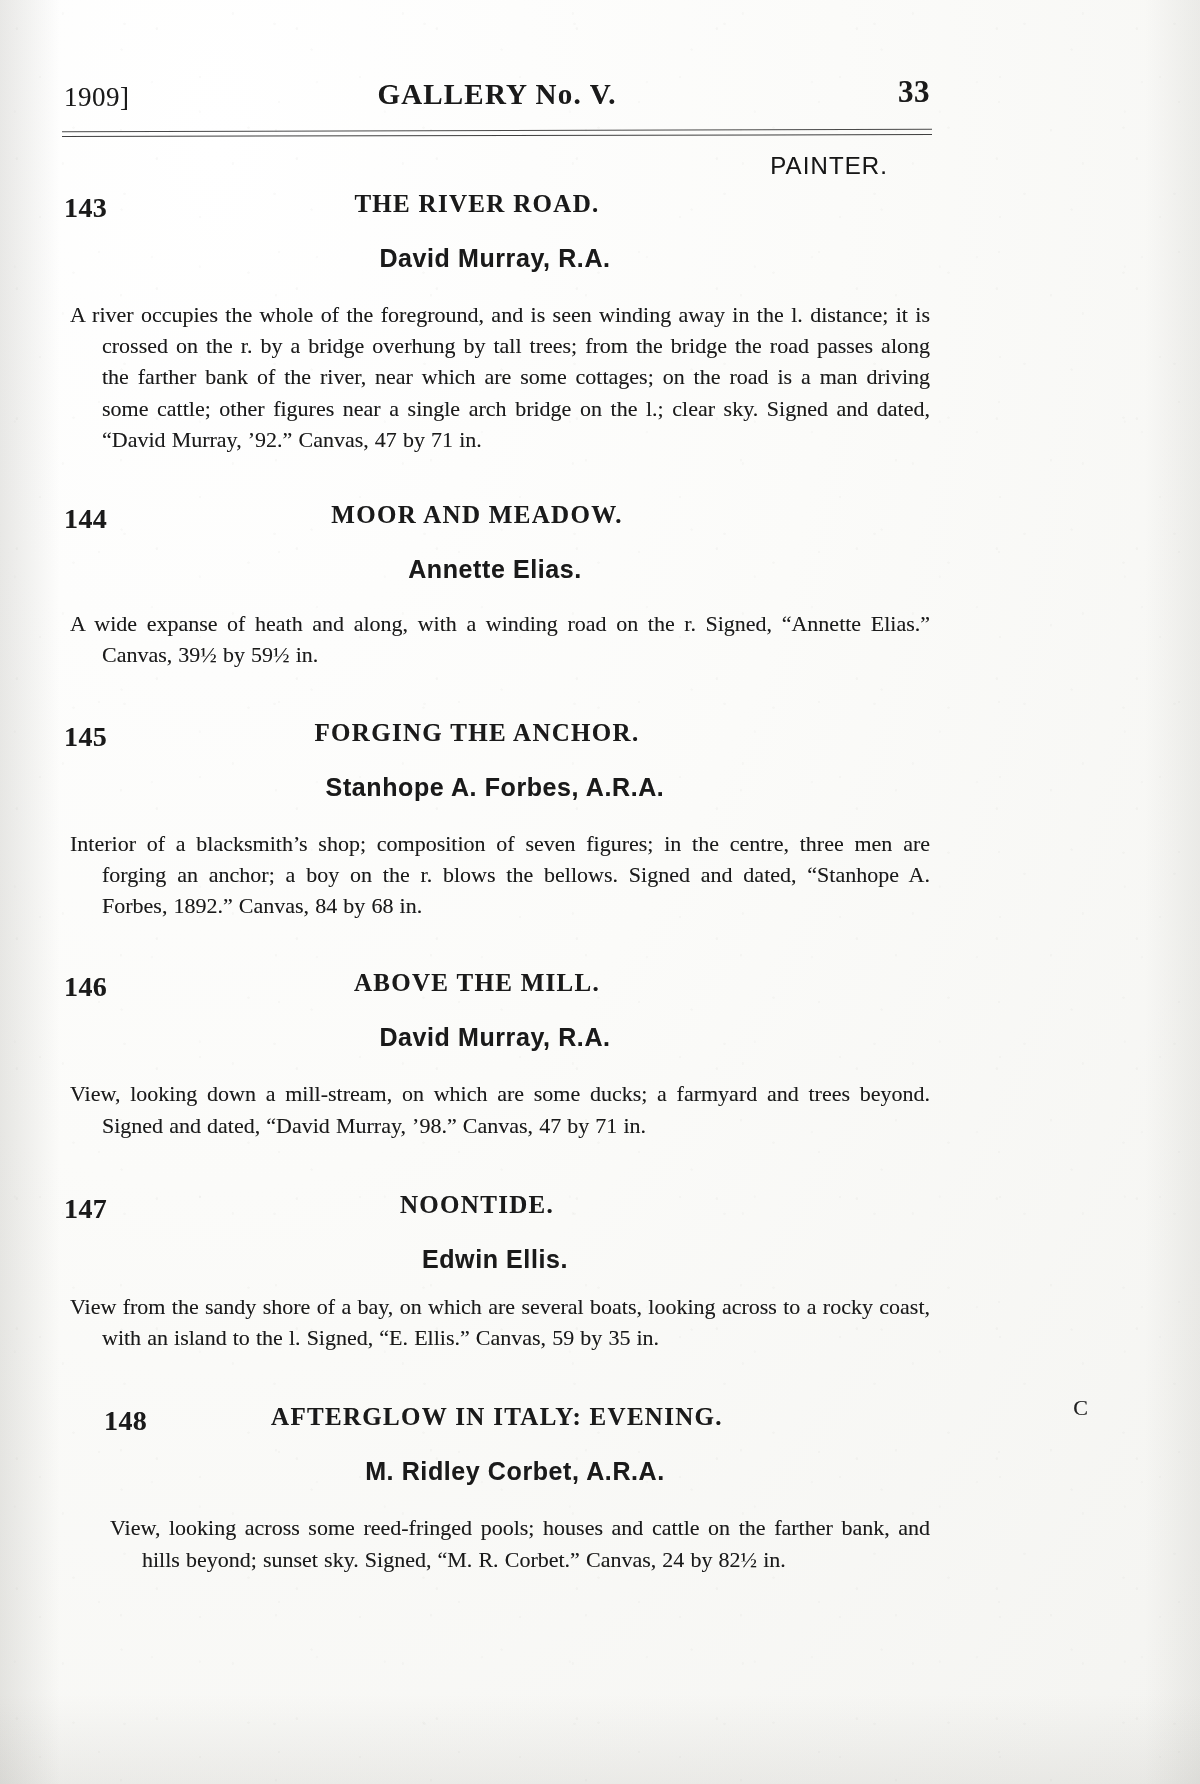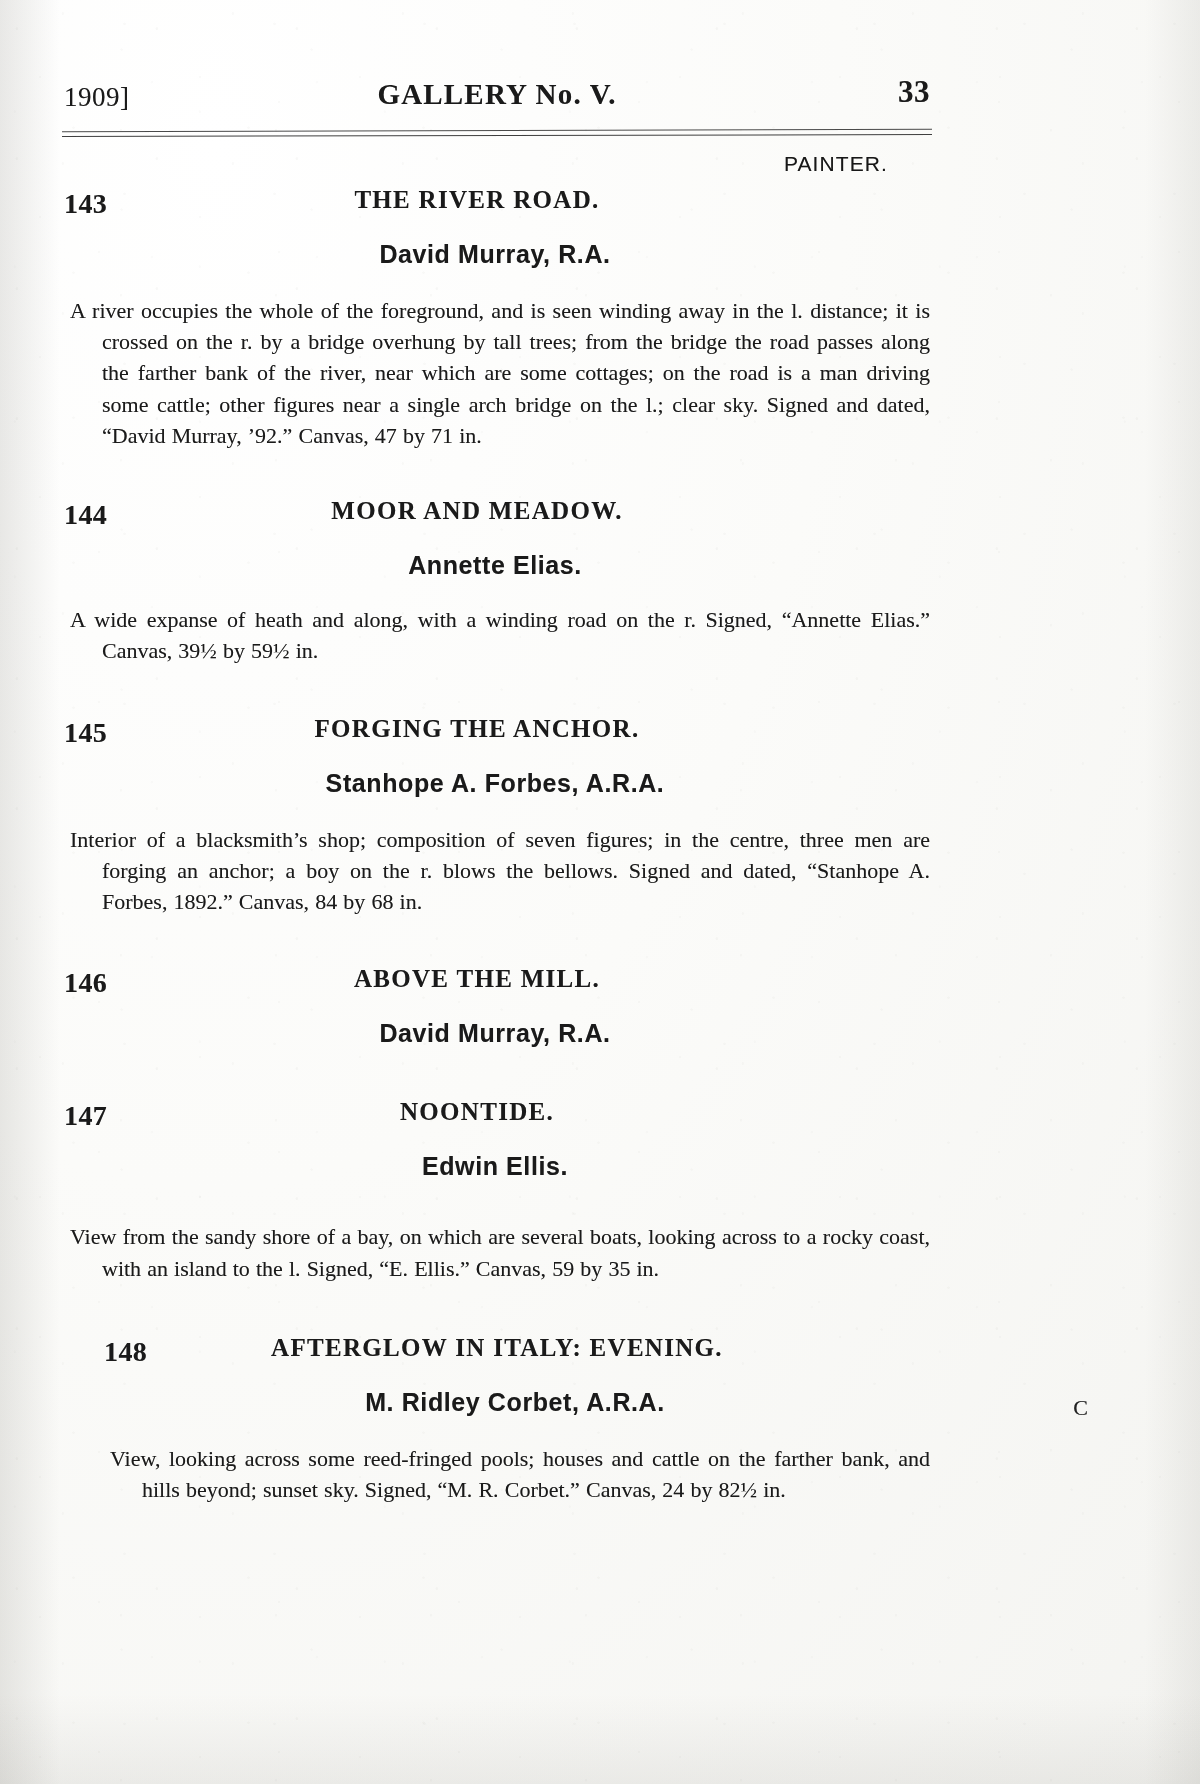--- a/index.html
+++ b/index.html
@@ -121,21 +121,21 @@
     height: 1px;
     background: #2a2a2a;
   }
   .rule-double .r1 { top: 0px; transform: rotate(-0.18deg); opacity: .85; }
   .rule-double .r2 { top: 5px; transform: rotate(-0.12deg); opacity: .9; }
 
   
   .column-label {
     text-align: right;
     font-family: "Liberation Sans", "DejaVu Sans", sans-serif;
-    font-size: 21px;
+    font-size: 24px;
     letter-spacing: 1.1px;
     padding-right: 44px;
     margin-top: 10px;
     margin-bottom: -4px;
     color: #171717;
   }
 
   
   .entry {
     position: relative;
@@ -190,21 +190,21 @@
   .entry.e144 { margin-top: 46px; }
   .entry.e145 { margin-top: 48px; }
   .entry.e146 { margin-top: 48px; }
   .entry.e147 { margin-top: 50px; }
   .entry.e148 { margin-top: 50px; margin-left: 40px; }
 
   .entry.e143 .entry-desc { margin-top: 26px; }
   .entry.e144 .entry-desc { margin-top: 24px; }
   .entry.e145 .entry-desc { margin-top: 26px; }
   .entry.e146 .entry-desc { margin-top: 26px; }
-  .entry.e147 .entry-desc { margin-top: 40px; }
+  .entry.e147 .entry-desc { margin-top: 17px; }
   .entry.e148 .entry-desc { margin-top: 26px; }
 
   
   .signature-mark {
     position: absolute;
     right: 112px;
     top: 1395px;
     font-size: 22px;
     font-family: "Liberation Serif", "DejaVu Serif", serif;
     color: #222;
@@ -266,20 +266,21 @@
       <div class="entry-artist">Stanhope A. Forbes, A.R.A.</div>
       <div class="entry-desc">Interior of a blacksmith’s shop; composition of seven figures; in the centre, three men are forging an anchor; a boy on the r. blows the bellows.  Signed and dated, “Stanhope A. Forbes, 1892.”  Canvas, 84 by 68 in.</div>
     </div>
 
     <div class="entry e146">
       <div class="entry-head">
         <span class="entry-number">146</span>
         <div class="entry-title">ABOVE THE MILL.</div>
       </div>
       <div class="entry-artist">David Murray, R.A.</div>
+      <div class="entry-desc">View, looking down a mill-stream, on which are some ducks; a farmyard and trees beyond.  Signed and dated, “David Murray, ’98.”  Canvas, 47 by 71 in.</div>
     </div>
 
     <div class="entry e147">
       <div class="entry-head">
         <span class="entry-number">147</span>
         <div class="entry-title">NOONTIDE.</div>
       </div>
       <div class="entry-artist">Edwin Ellis.</div>
       <div class="entry-desc">View from the sandy shore of a bay, on which are several boats, looking across to a rocky coast, with an island to the l.  Signed, “E. Ellis.”  Canvas, 59 by 35 in.</div>
     </div>

